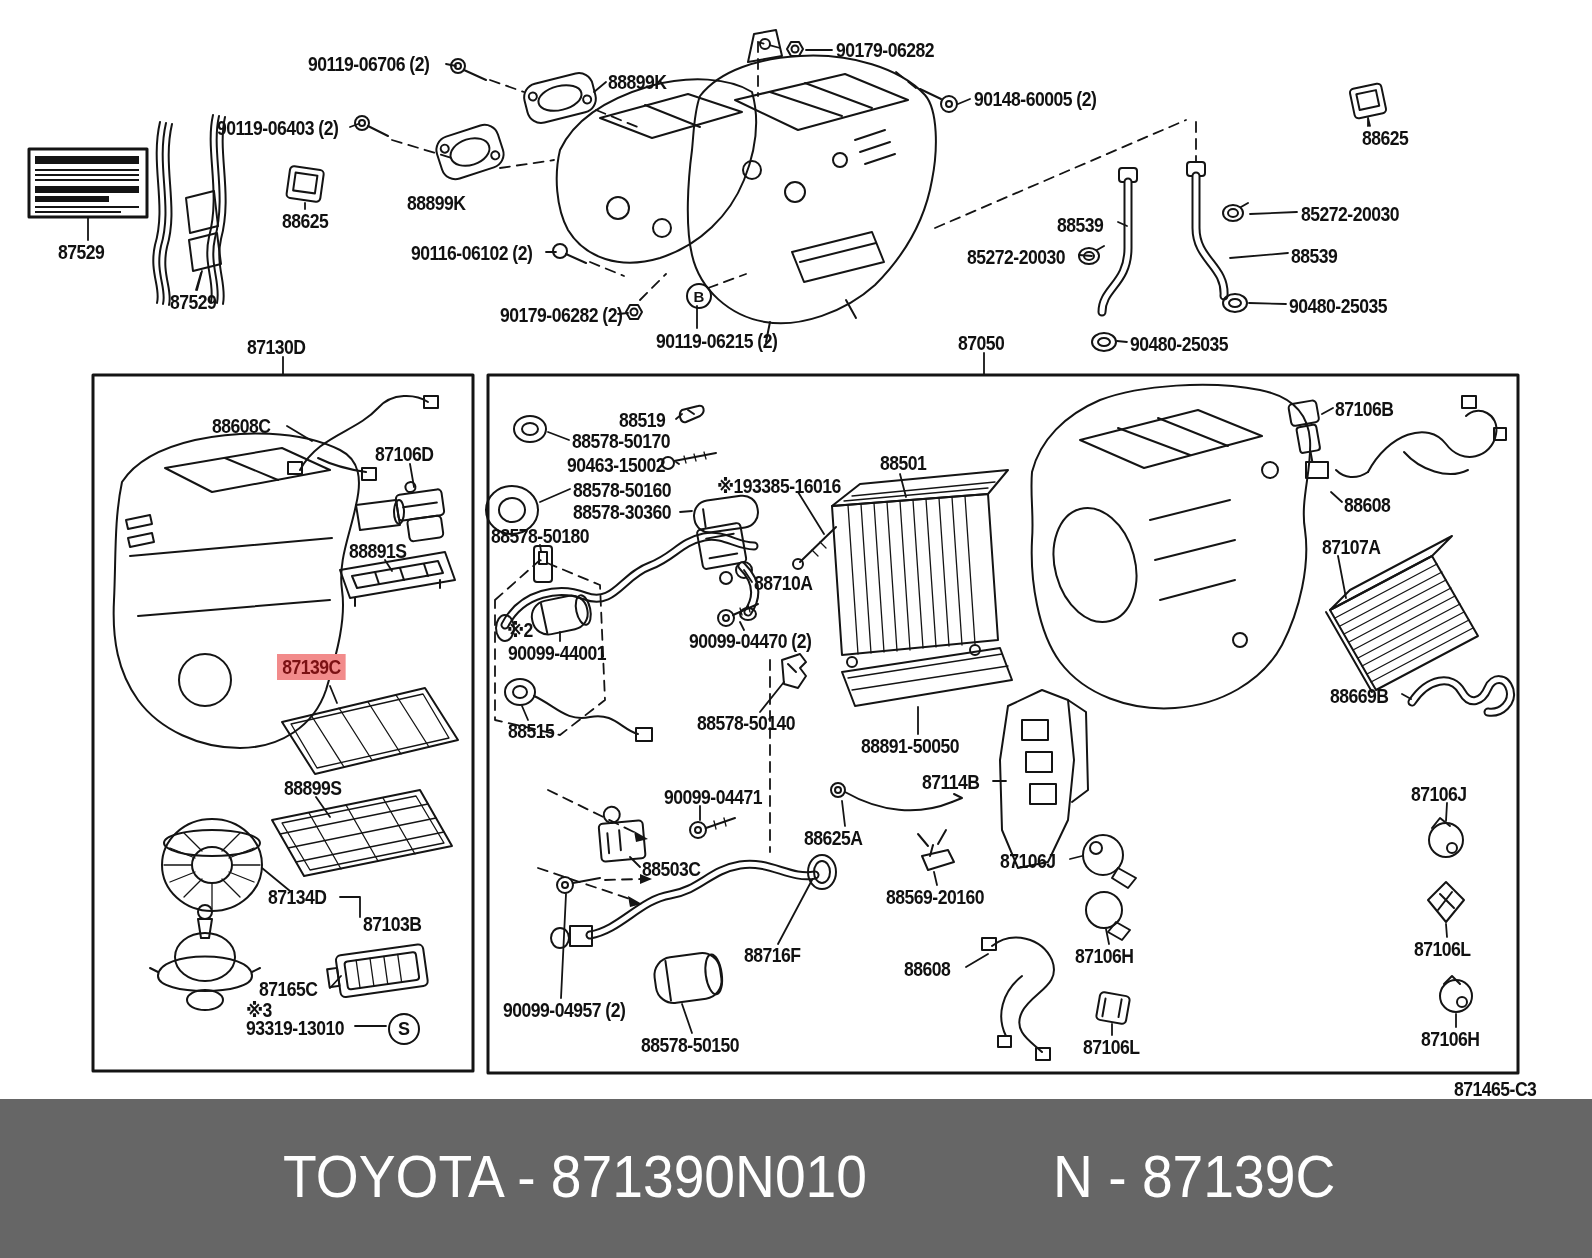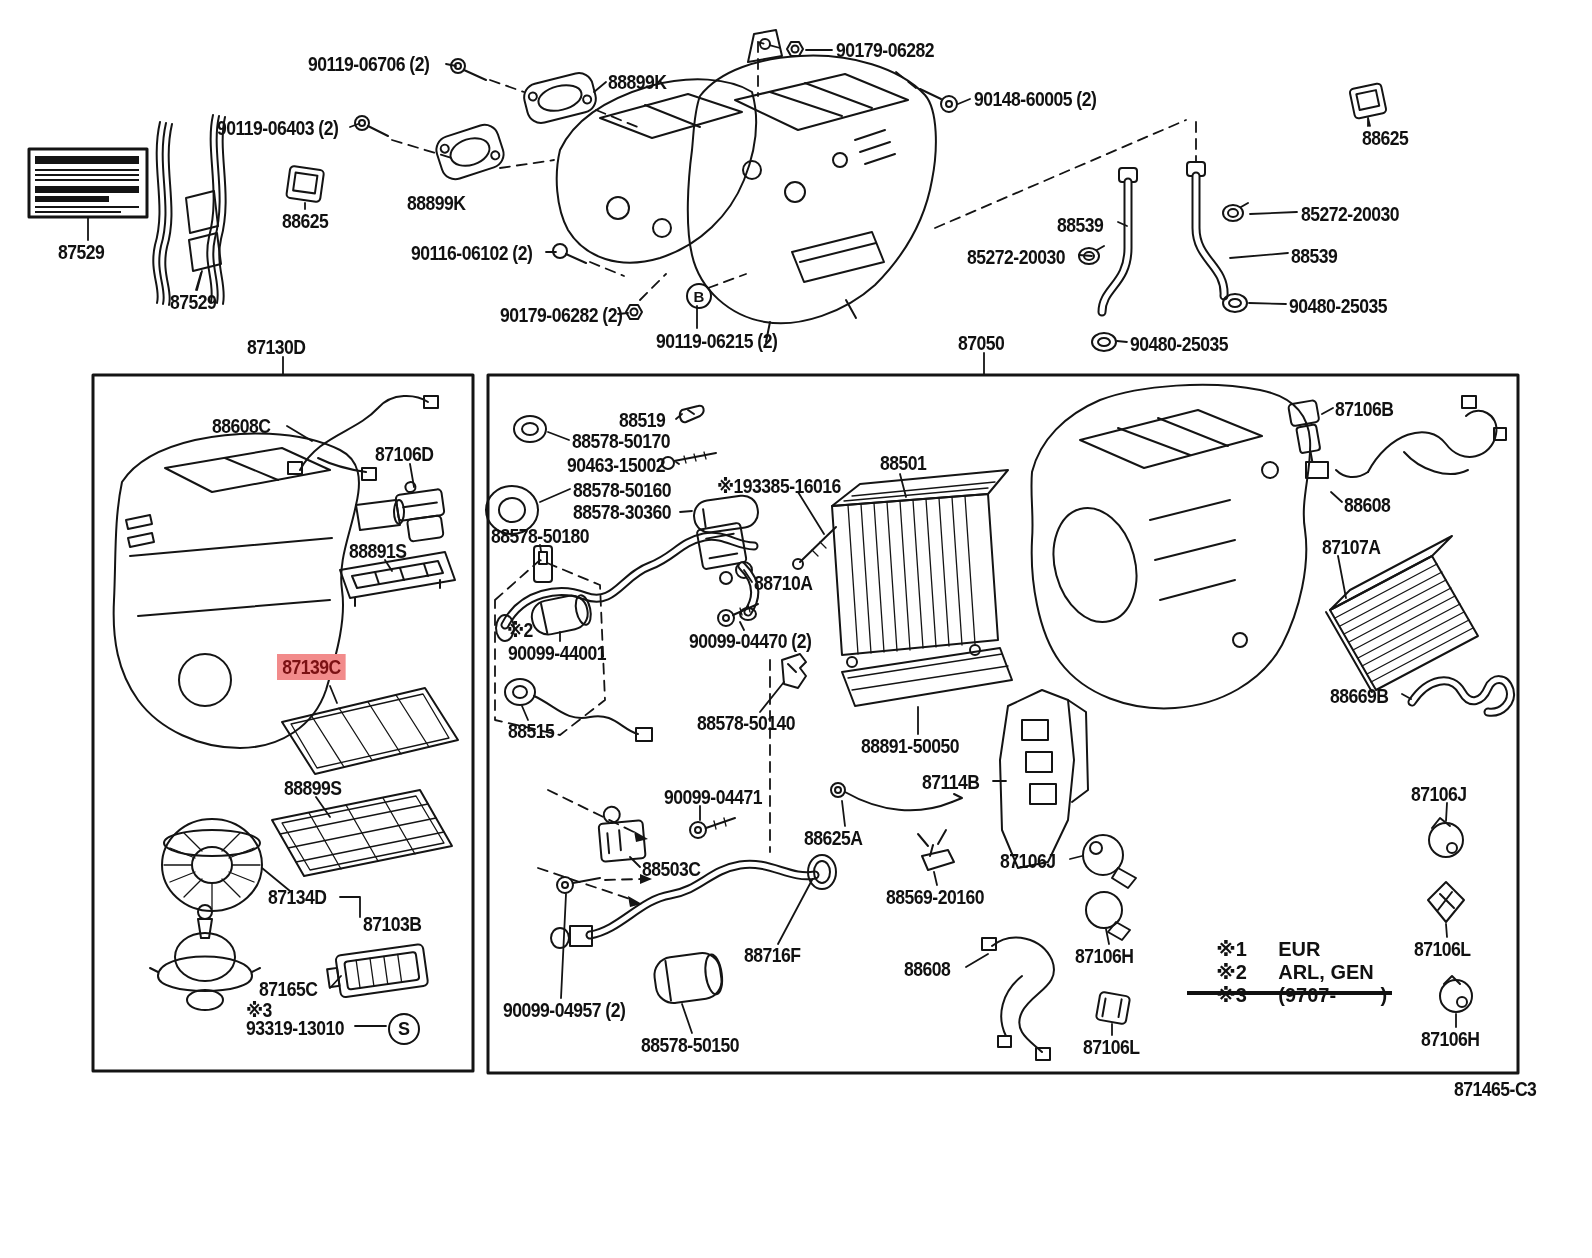--- a/index.html
+++ b/index.html
@@ -553,27 +553,19 @@
       <div class="part-label" style="left: 1454px; top: 1079px;">871465-C3</div>
     </div>
 
 <div class="callout" style="left:686px;top:283px;width:22px;height:22px">
   <span>B</span>
 </div>
 <div class="callout" style="left:388px;top:1013px;width:28px;height:28px;font-size:18px">
   <span>S</span>
 </div>
 
-<div class="legend">
-  <div class="legend-row">
-    <span class="sym">※1</span><span class="val">EUR</span>
-  </div>
-  <div class="legend-row">
-    <span class="sym">※2</span><span class="val">ARL, GEN</span>
-  </div>
-  <div class="legend-row">
-    <span class="sym">※3</span><span class="val">(9707-        )</span>
-  </div>
-  <div class="legend-rule"></div>
+
+<div class="diagram-banner">
+  <span class="banner-left">TOYOTA - 871390N010</span>
+  <span class="banner-right">N - 87139C</span>
 </div>
 
-
 </div>
 
 </body></html>

